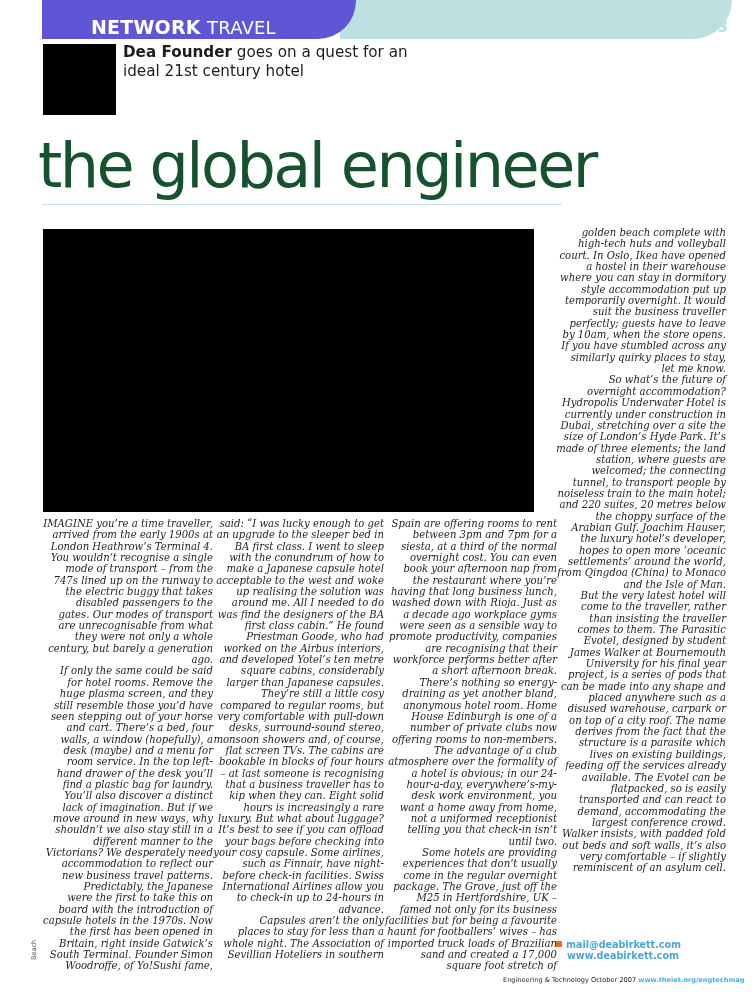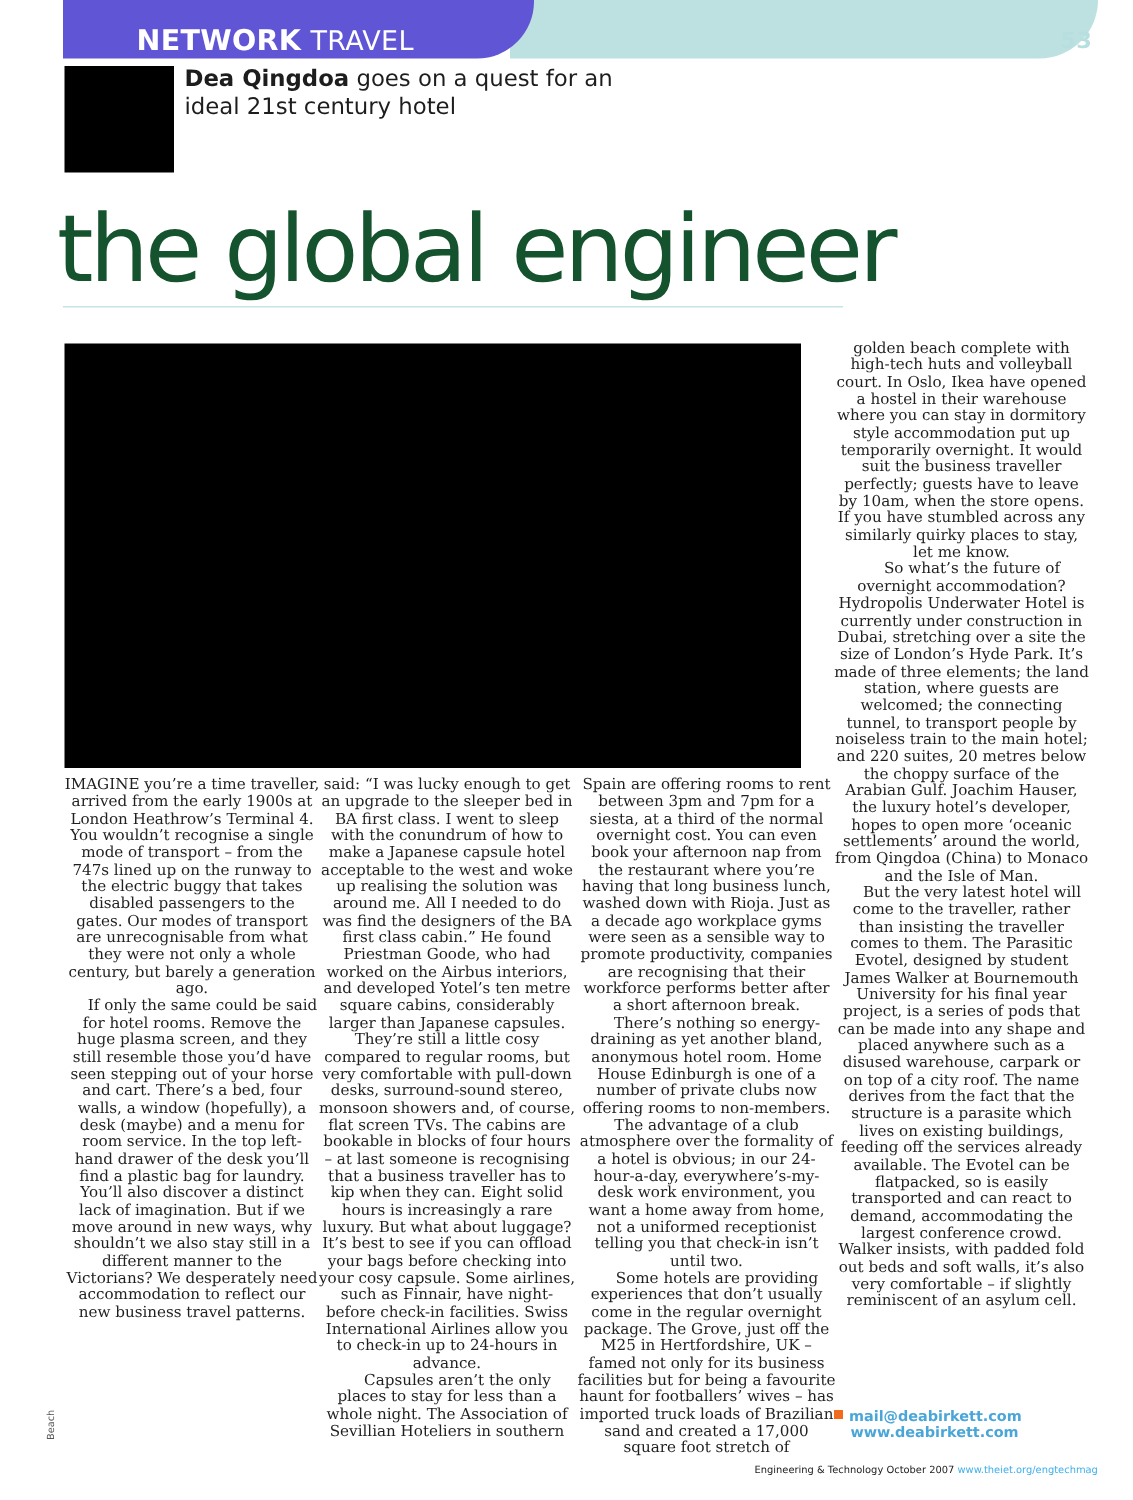--- a/index.html
+++ b/index.html
@@ -9,54 +9,55 @@
   .section-label { position:absolute; left:48px; top:16px; font-family:"DejaVu Sans", sans-serif; font-size:19px; color:#ffffff; letter-spacing:0.2px; white-space:nowrap;margin-left:43px; }
   .section-label .strong { font-weight:bold; }
   .section-label .light { font-weight:normal; font-size:18px; }
   .page-number { position:absolute; left:707px; top:18px; font-family:"DejaVu Sans", sans-serif; font-weight:bold; font-size:15px; color:#b8dfe0; }
   .author-photo { position:absolute; left:43px; top:44px; width:73px; height:71px; background:#000; }
   .standfirst { position:absolute; left:123px; top:43px; width:300px; font-family:"DejaVu Sans", sans-serif; font-size:15.2px; line-height:19px; color:#1d1d1d; }
   .standfirst .author { font-weight:bold; }
   .headline { position:absolute; left:38px; top:126px; font-family:"DejaVu Sans", sans-serif; font-weight:normal; font-size:62px; letter-spacing:-2.5px; color:#14532d; white-space:nowrap; line-height:80px; }
   .headline-rule { position:absolute; left:42px; top:204px; width:520px; height:1px; background:#c6e4e6; }
   .hero-image { position:absolute; left:43px; top:229px; width:491px; height:283px; background:#000; }
-  .col { position:absolute; font-size:10.1px; line-height:11.35px; color:#1f1f1f; text-align:center; }
+  .col { position:absolute; font-size:10.1px; line-height:11.35px; color:#1f1f1f; text-align:right;font-style:italic; }
   .col p { margin:0; }
   .col p + p { text-indent:14px; }
   .c1 { left:43px; top:518px; width:170px; }
   .c2 { left:212px; top:518px; width:172px; }
   .c3 { left:385px; top:518px; width:172px; }
   .c4 { left:556px; top:227px; width:170px; }
   .contact { position:absolute; left:556px; top:939px; font-family:"DejaVu Sans", sans-serif; font-weight:bold; font-size:9.6px; line-height:11px; color:#4aa6d8; }
   .contact .sq { display:inline-block; width:6px; height:6px; background:#f26a1b; margin-right:4px; vertical-align:1px; }
   .contact .l2 { padding-left:11px; }
   .credit { position:absolute; left:30px; top:960px; font-family:"DejaVu Sans", sans-serif; font-size:6.5px; color:#555; transform:rotate(-90deg); transform-origin:left top; }
   .footer { position:absolute; left:503px; top:976px; font-family:"DejaVu Sans", sans-serif; font-size:6.6px; color:#222; white-space:nowrap; }
   .footer .mag { font-weight:normal; }
-  .footer .url { color:#3fb0ea; font-weight:normal;text-align:center; }
+  .footer .url { color:#3fb0ea; font-weight:bold;text-align:center; }
 </style>
 </head>
 <body>
 
 <div class="teal-band"></div>
 <div class="purple-band"></div>
 <div class="section-label"><span class="strong">NETWORK</span> <span class="light">TRAVEL</span></div>
 <div class="page-number">53</div>
 
 <div class="author-photo"></div>
-<div class="standfirst"><span class="author">Dea Qingdoa</span><span> goes on a quest for an ideal 21st century hotel</span></div>
+<div class="standfirst"><span class="author">Dea Founder</span><span> goes on a quest for an ideal 21st century hotel</span></div>
 
 <div class="headline">the global engineer</div>
 <div class="headline-rule"></div>
 
 <div class="hero-image"></div>
 
 <div class="col c1">
   <p>IMAGINE you’re a time traveller, arrived from the early 1900s at London Heathrow’s Terminal 4. You wouldn’t recognise a single mode of transport – from the 747s lined up on the runway to the electric buggy that takes disabled passengers to the gates. Our modes of transport are unrecognisable from what they were not only a whole century, but barely a generation ago.</p>
   <p>If only the same could be said for hotel rooms. Remove the huge plasma screen, and they still resemble those you’d have seen stepping out of your horse and cart. There’s a bed, four walls, a window (hopefully), a desk (maybe) and a menu for room service. In the top left-hand drawer of the desk you’ll find a plastic bag for laundry. You’ll also discover a distinct lack of imagination. But if we move around in new ways, why shouldn’t we also stay still in a different manner to the Victorians? We desperately need accommodation to reflect our new business travel patterns.</p>
+  <p>Predictably, the Japanese were the first to take this on board with the introduction of capsule hotels in the 1970s. Now the first has been opened in Britain, right inside Gatwick’s South Terminal. Founder Simon Woodroffe, of Yo!Sushi fame,</p>
 </div>
 <div class="col c2">
   <p>said: “I was lucky enough to get an upgrade to the sleeper bed in BA first class. I went to sleep with the conundrum of how to make a Japanese capsule hotel acceptable to the west and woke up realising the solution was around me. All I needed to do was find the designers of the BA first class cabin.” He found Priestman Goode, who had worked on the Airbus interiors, and developed Yotel’s ten metre square cabins, considerably larger than Japanese capsules. They’re still a little cosy compared to regular rooms, but very comfortable with pull-down desks, surround-sound stereo, monsoon showers and, of course, flat screen TVs. The cabins are bookable in blocks of four hours – at last someone is recognising that a business traveller has to kip when they can. Eight solid hours is increasingly a rare luxury. But what about luggage? It’s best to see if you can offload your bags before checking into your cosy capsule. Some airlines, such as Finnair, have night-before check-in facilities. Swiss International Airlines allow you to check-in up to 24-hours in advance.</p>
   <p>Capsules aren’t the only places to stay for less than a whole night. The Association of Sevillian Hoteliers in southern</p>
 </div>
 <div class="col c3">
   <p>Spain are offering rooms to rent between 3pm and 7pm for a siesta, at a third of the normal overnight cost. You can even book your afternoon nap from the restaurant where you’re having that long business lunch, washed down with Rioja. Just as a decade ago workplace gyms were seen as a sensible way to promote productivity, companies are recognising that their workforce performs better after a short afternoon break.</p>
   <p>There’s nothing so energy-draining as yet another bland, anonymous hotel room. Home House Edinburgh is one of a number of private clubs now offering rooms to non-members. The advantage of a club atmosphere over the formality of a hotel is obvious; in our 24-hour-a-day, everywhere’s-my-desk work environment, you want a home away from home, not a uniformed receptionist telling you that check-in isn’t until two.</p>
   <p>Some hotels are providing experiences that don’t usually come in the regular overnight package. The Grove, just off the M25 in Hertfordshire, UK – famed not only for its business facilities but for being a favourite haunt for footballers’ wives – has imported truck loads of Brazilian sand and created a 17,000 square foot stretch of</p>
 </div>

